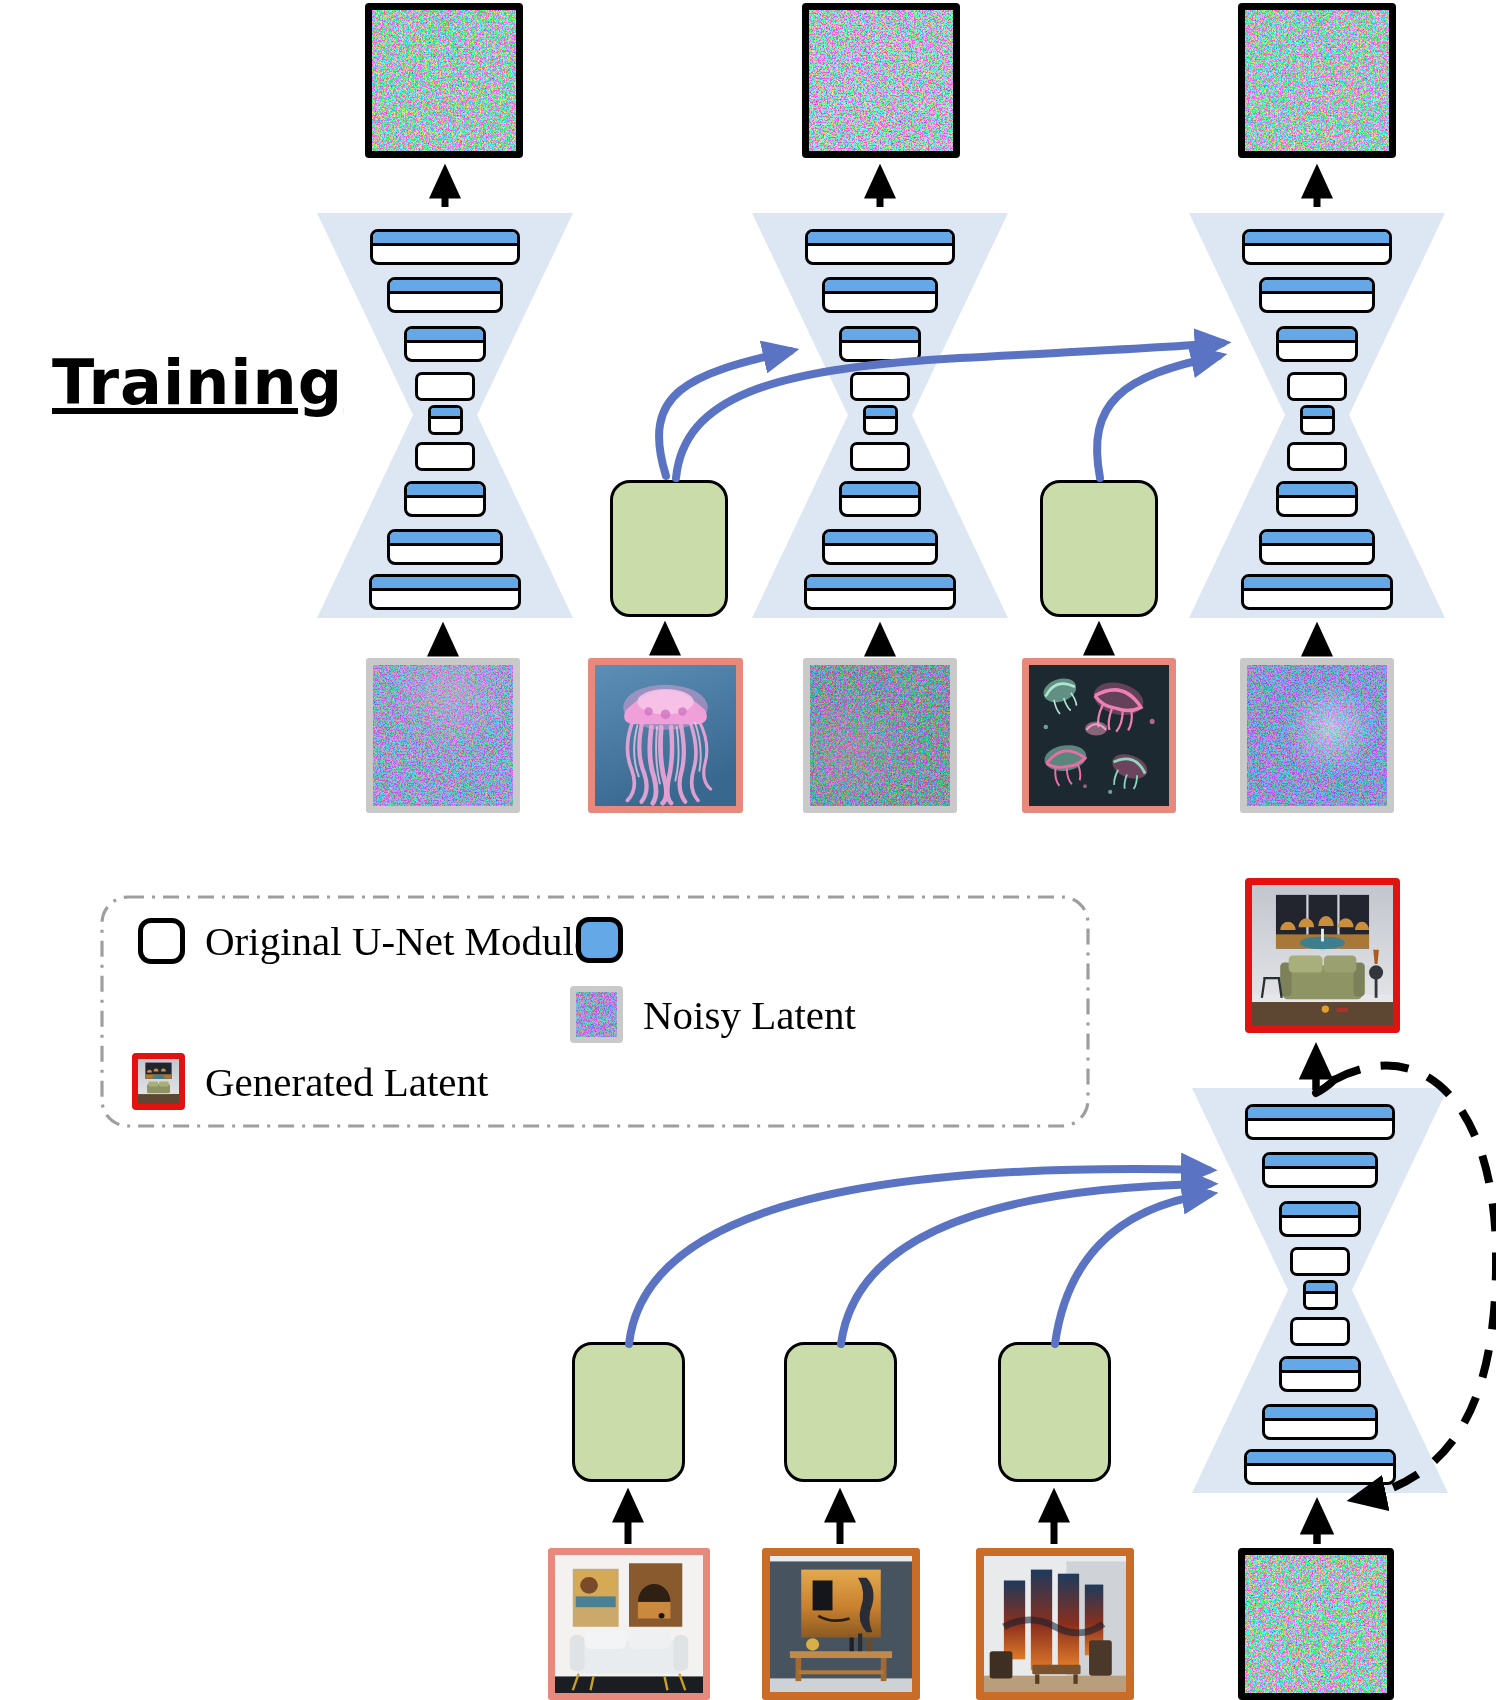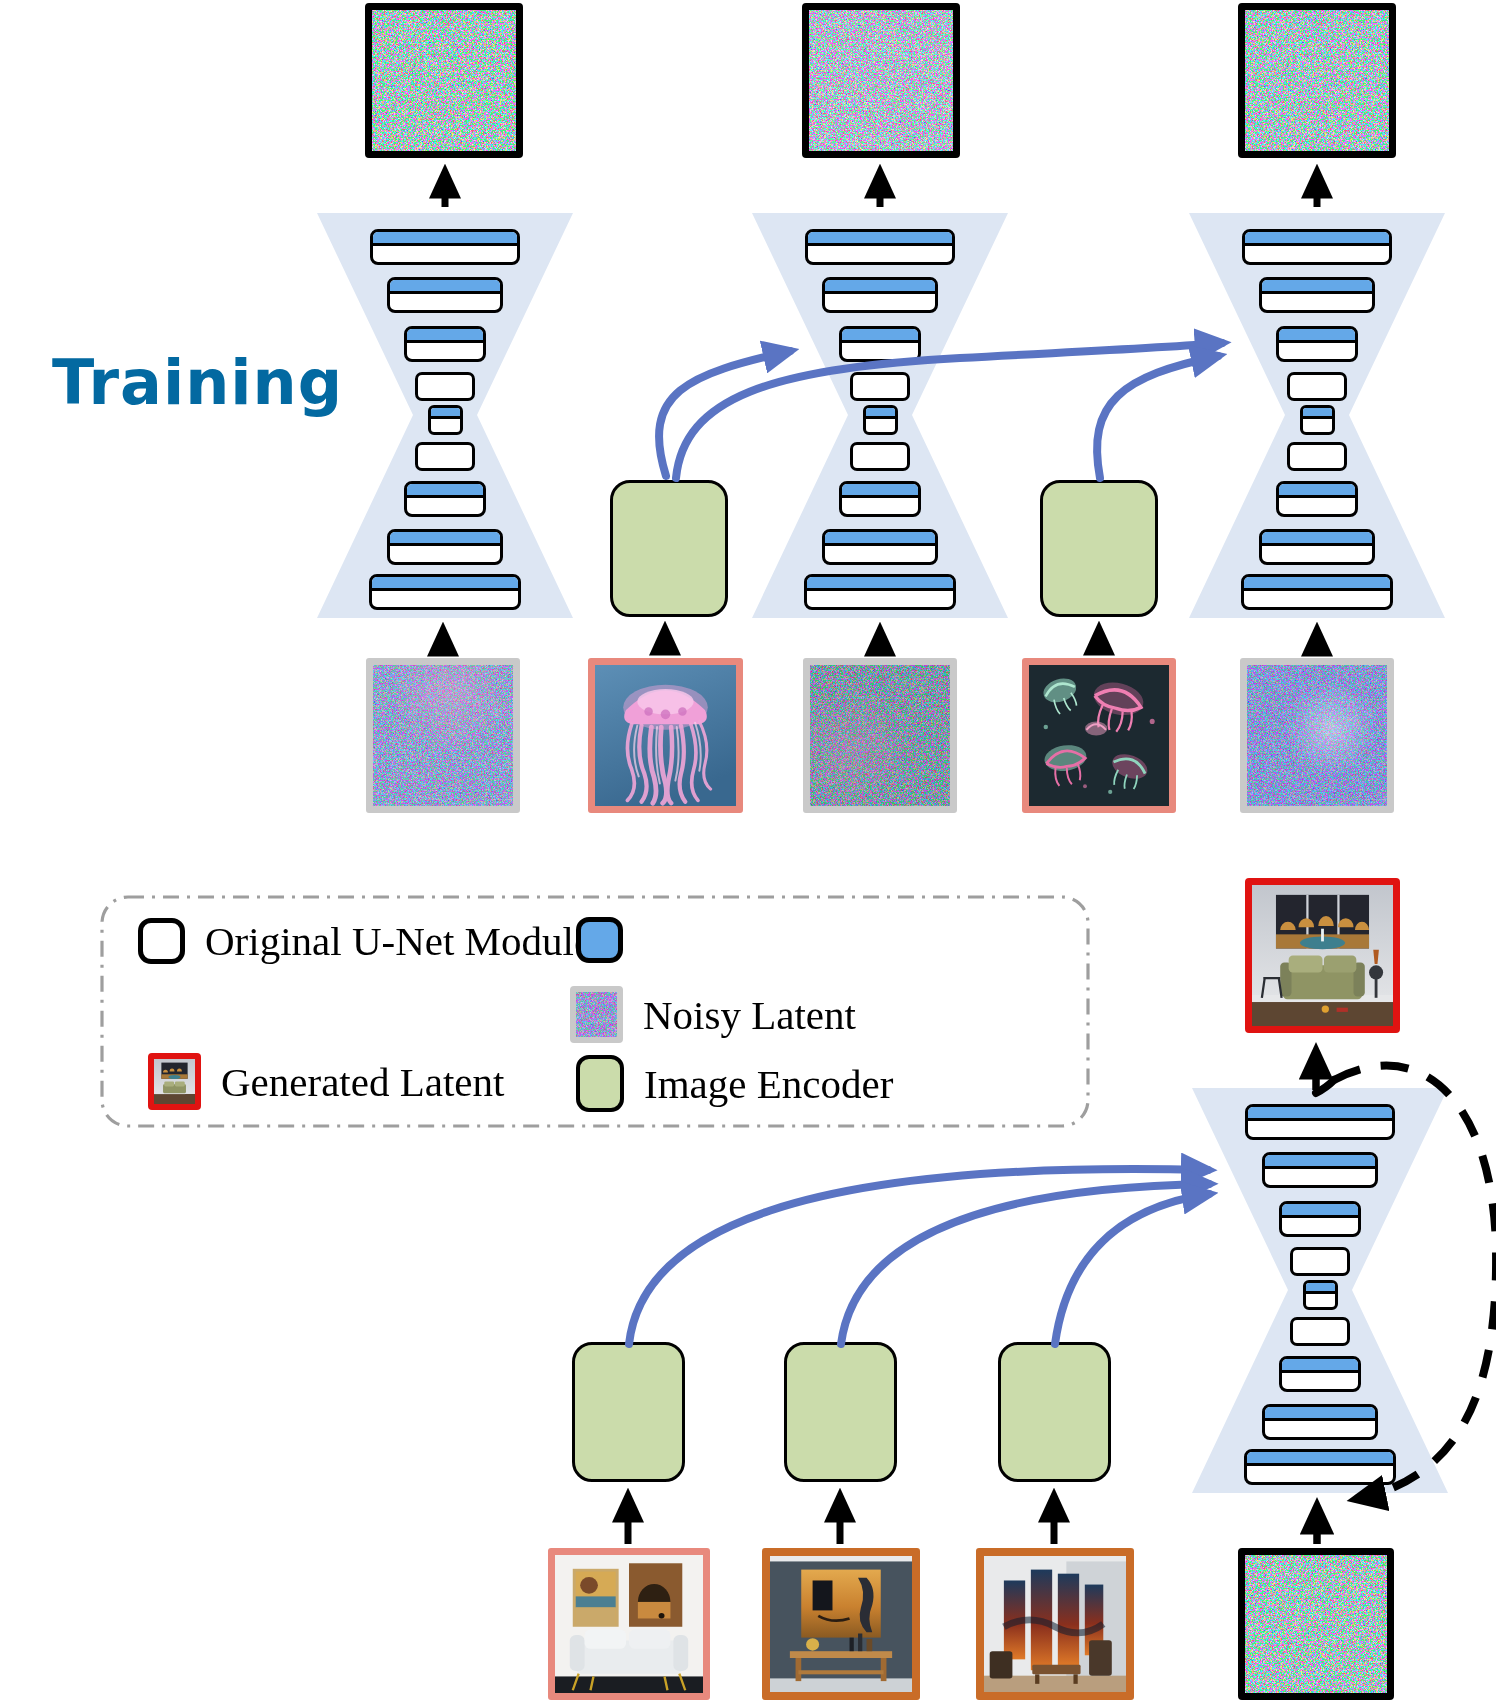--- a/index.html
+++ b/index.html
@@ -1,19 +1,19 @@
 <!DOCTYPE html>
 <html style="--c-blue: #64a8e8; --c-unet: #dde6f3; --c-green: #cbdcab; --c-arrow: #5a74c3; --c-clean: #e8897d; --c-noisy: #c9c9c9; --c-gen: #e01311; --c-ref: #c96c28;"><head>
 <meta charset="utf-8">
 <style>
   html,body{margin:0;padding:0;background:#fff;}
   #canvas{position:relative;width:1496px;height:1700px;background:#ffffff;overflow:hidden;
           font-family:"Liberation Sans",sans-serif;}
   .section-label{position:absolute;font-family:"DejaVu Sans",sans-serif;font-weight:700;
-                 color:#0369a1;letter-spacing:1px;}
+                 color:#000000;letter-spacing:1px;text-decoration:underline;}
   #training-label{left:52px;top:346px;font-size:62px;}
   #inference-label{left:46px;top:1166px;font-size:62px;}
 
   
   .unet{position:absolute;width:256px;height:405px;}
   .unet svg.hour{position:absolute;left:0;top:0;width:100%;height:100%;}
   .unet .rows{position:absolute;left:0;top:0;width:100%;height:100%;}
   .unet-row{position:absolute;box-sizing:border-box;}
   .bar-pair{height:30px;border:3px solid #000;border-radius:8px;background:#fff;overflow:hidden;}
   .bar-pair .half{height:11px;background:var(--c-blue,#64a8e8);border-bottom:3px solid #000;}
@@ -371,40 +371,36 @@
     </div>
     <div class="lg-item" style="left:470px;top:91px;">
       <div class="lg-thumb" style="border:6px solid #c9c9c9;">
         <svg viewBox="0 0 150 150" preserveAspectRatio="none">
             <rect width="150" height="150" fill="#778" filter="url(#nzB)"></rect>
           </svg>
         <div class="tint" style="background:rgba(100,95,210,0.35);"></div>
       </div>
       <div class="lg-text">Noisy Latent</div>
     </div>
-    <div class="lg-item" style="left:48px;top:158px;">
+    <div class="lg-item" style="left:32px;top:158px;">
       <div class="lg-thumb" style="border:6px solid #e01311;">
         <svg viewBox="0 0 100 100" preserveAspectRatio="none">
           <rect width="100" height="100" fill="url(#wallg)"></rect>
           <rect x="18" y="8" width="64" height="36" fill="#23252e"></rect>
           <path d="M22 30 a6 6 0 0 1 12 0 Z M38 28 a6 7 0 0 1 12 0 Z M56 28 a6 7 0 0 1 12 0 Z" fill="#c98f3f"></path>
           <rect x="18" y="34" width="64" height="10" fill="#a87838"></rect>
           <ellipse cx="50" cy="40" rx="15" ry="4.5" fill="#3d7f8e"></ellipse>
           <rect x="76" y="78" width="24" height="22" fill="#5d4632"></rect>
           <rect x="0" y="78" width="100" height="22" fill="#5d4632"></rect>
           <rect x="22" y="56" width="56" height="20" rx="3" fill="#8f9464"></rect>
           <rect x="25" y="50" width="24" height="11" rx="3" fill="#a9ae7d"></rect>
           <rect x="51" y="50" width="24" height="11" rx="3" fill="#a9ae7d"></rect>
         </svg>
       </div>
       <div class="lg-text">Generated Latent</div>
-    </div>
-    <div class="lg-item" style="left:476px;top:160px;">
-      <div class="lg-green"></div>
-      <div class="lg-text">Image Encoder</div>
     </div>
   </div>
 
   <div class="img-frame b-red" style="left:1245px;top:878px;width:155px;height:155px;">
     <svg viewBox="0 0 100 100" preserveAspectRatio="none">
       <rect width="100" height="100" fill="url(#wallg)"></rect>
       <rect x="17" y="7" width="66" height="38" fill="#23252e"></rect>
       <rect x="38.5" y="7" width="1.6" height="38" fill="#cfd2d8"></rect>
       <rect x="60.5" y="7" width="1.6" height="38" fill="#cfd2d8"></rect>
       <path d="M20 32 a5.5 6 0 0 1 11 0 Z M33 30 a5.5 6.5 0 0 1 11 0 Z M47 29 a5.5 7 0 0 1 11 0 Z M61 30 a5.5 6.5 0 0 1 11 0 Z M73 32 a5 6 0 0 1 10 0 Z" fill="#c98f3f"></path>

